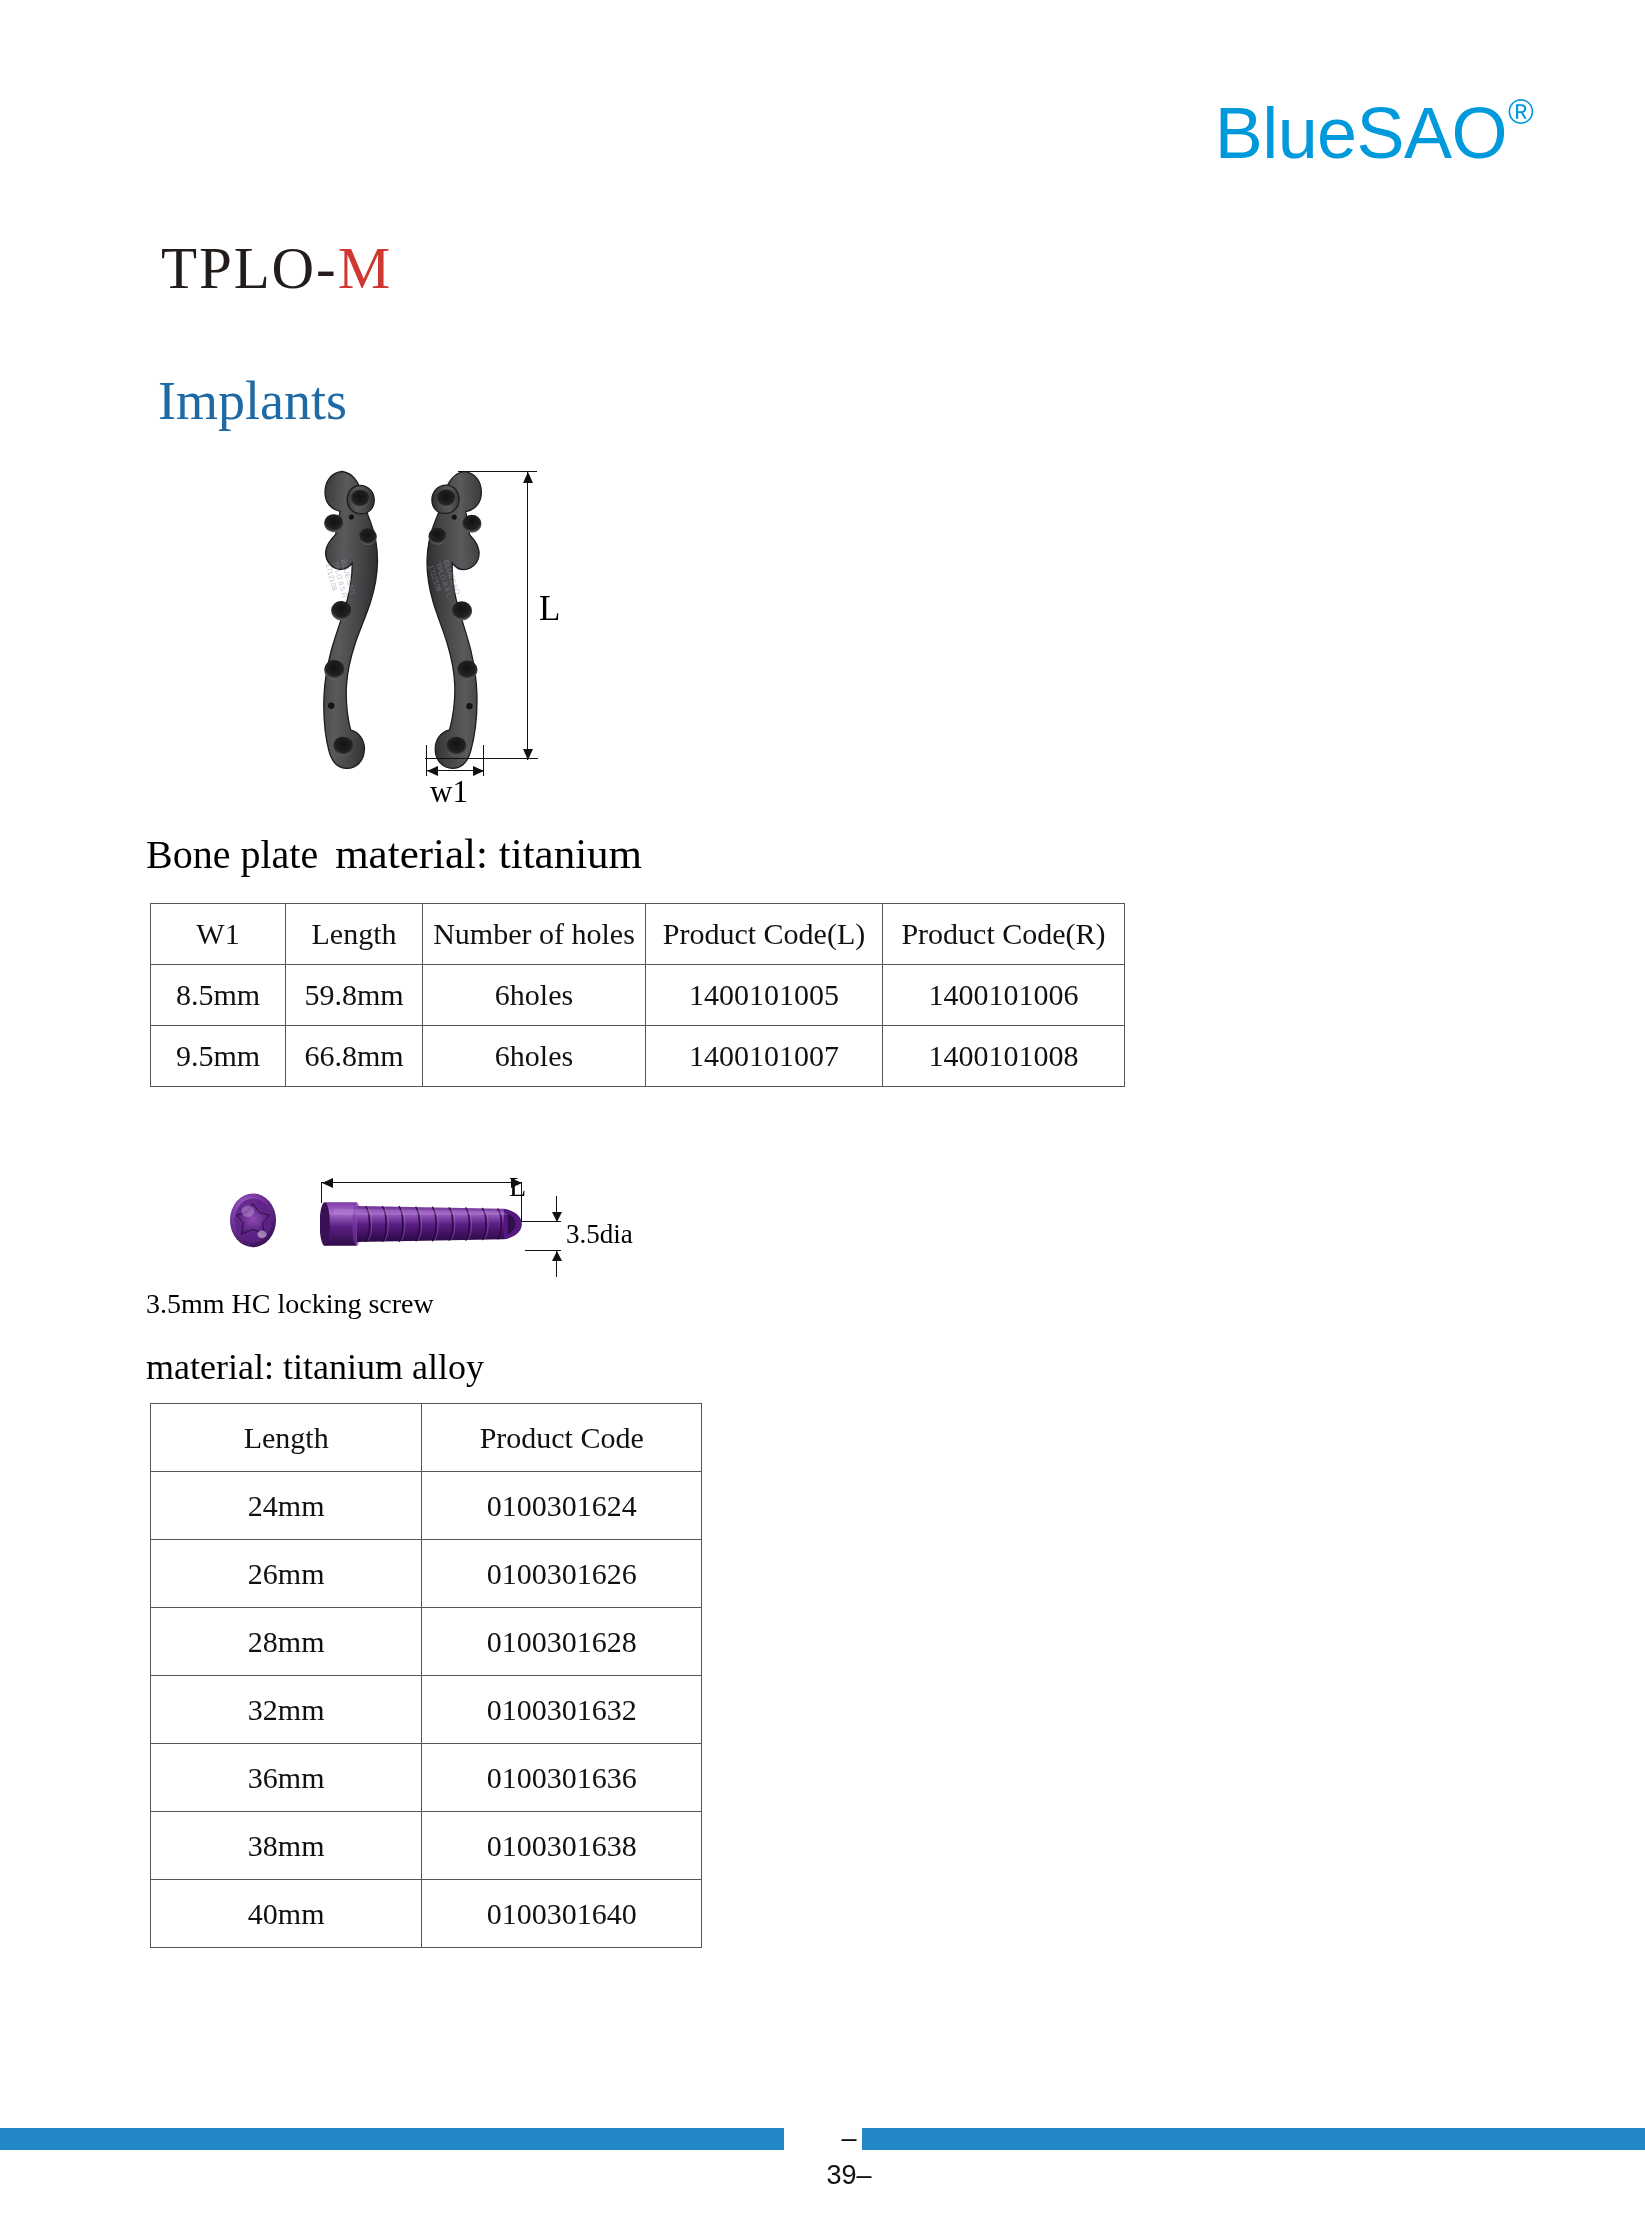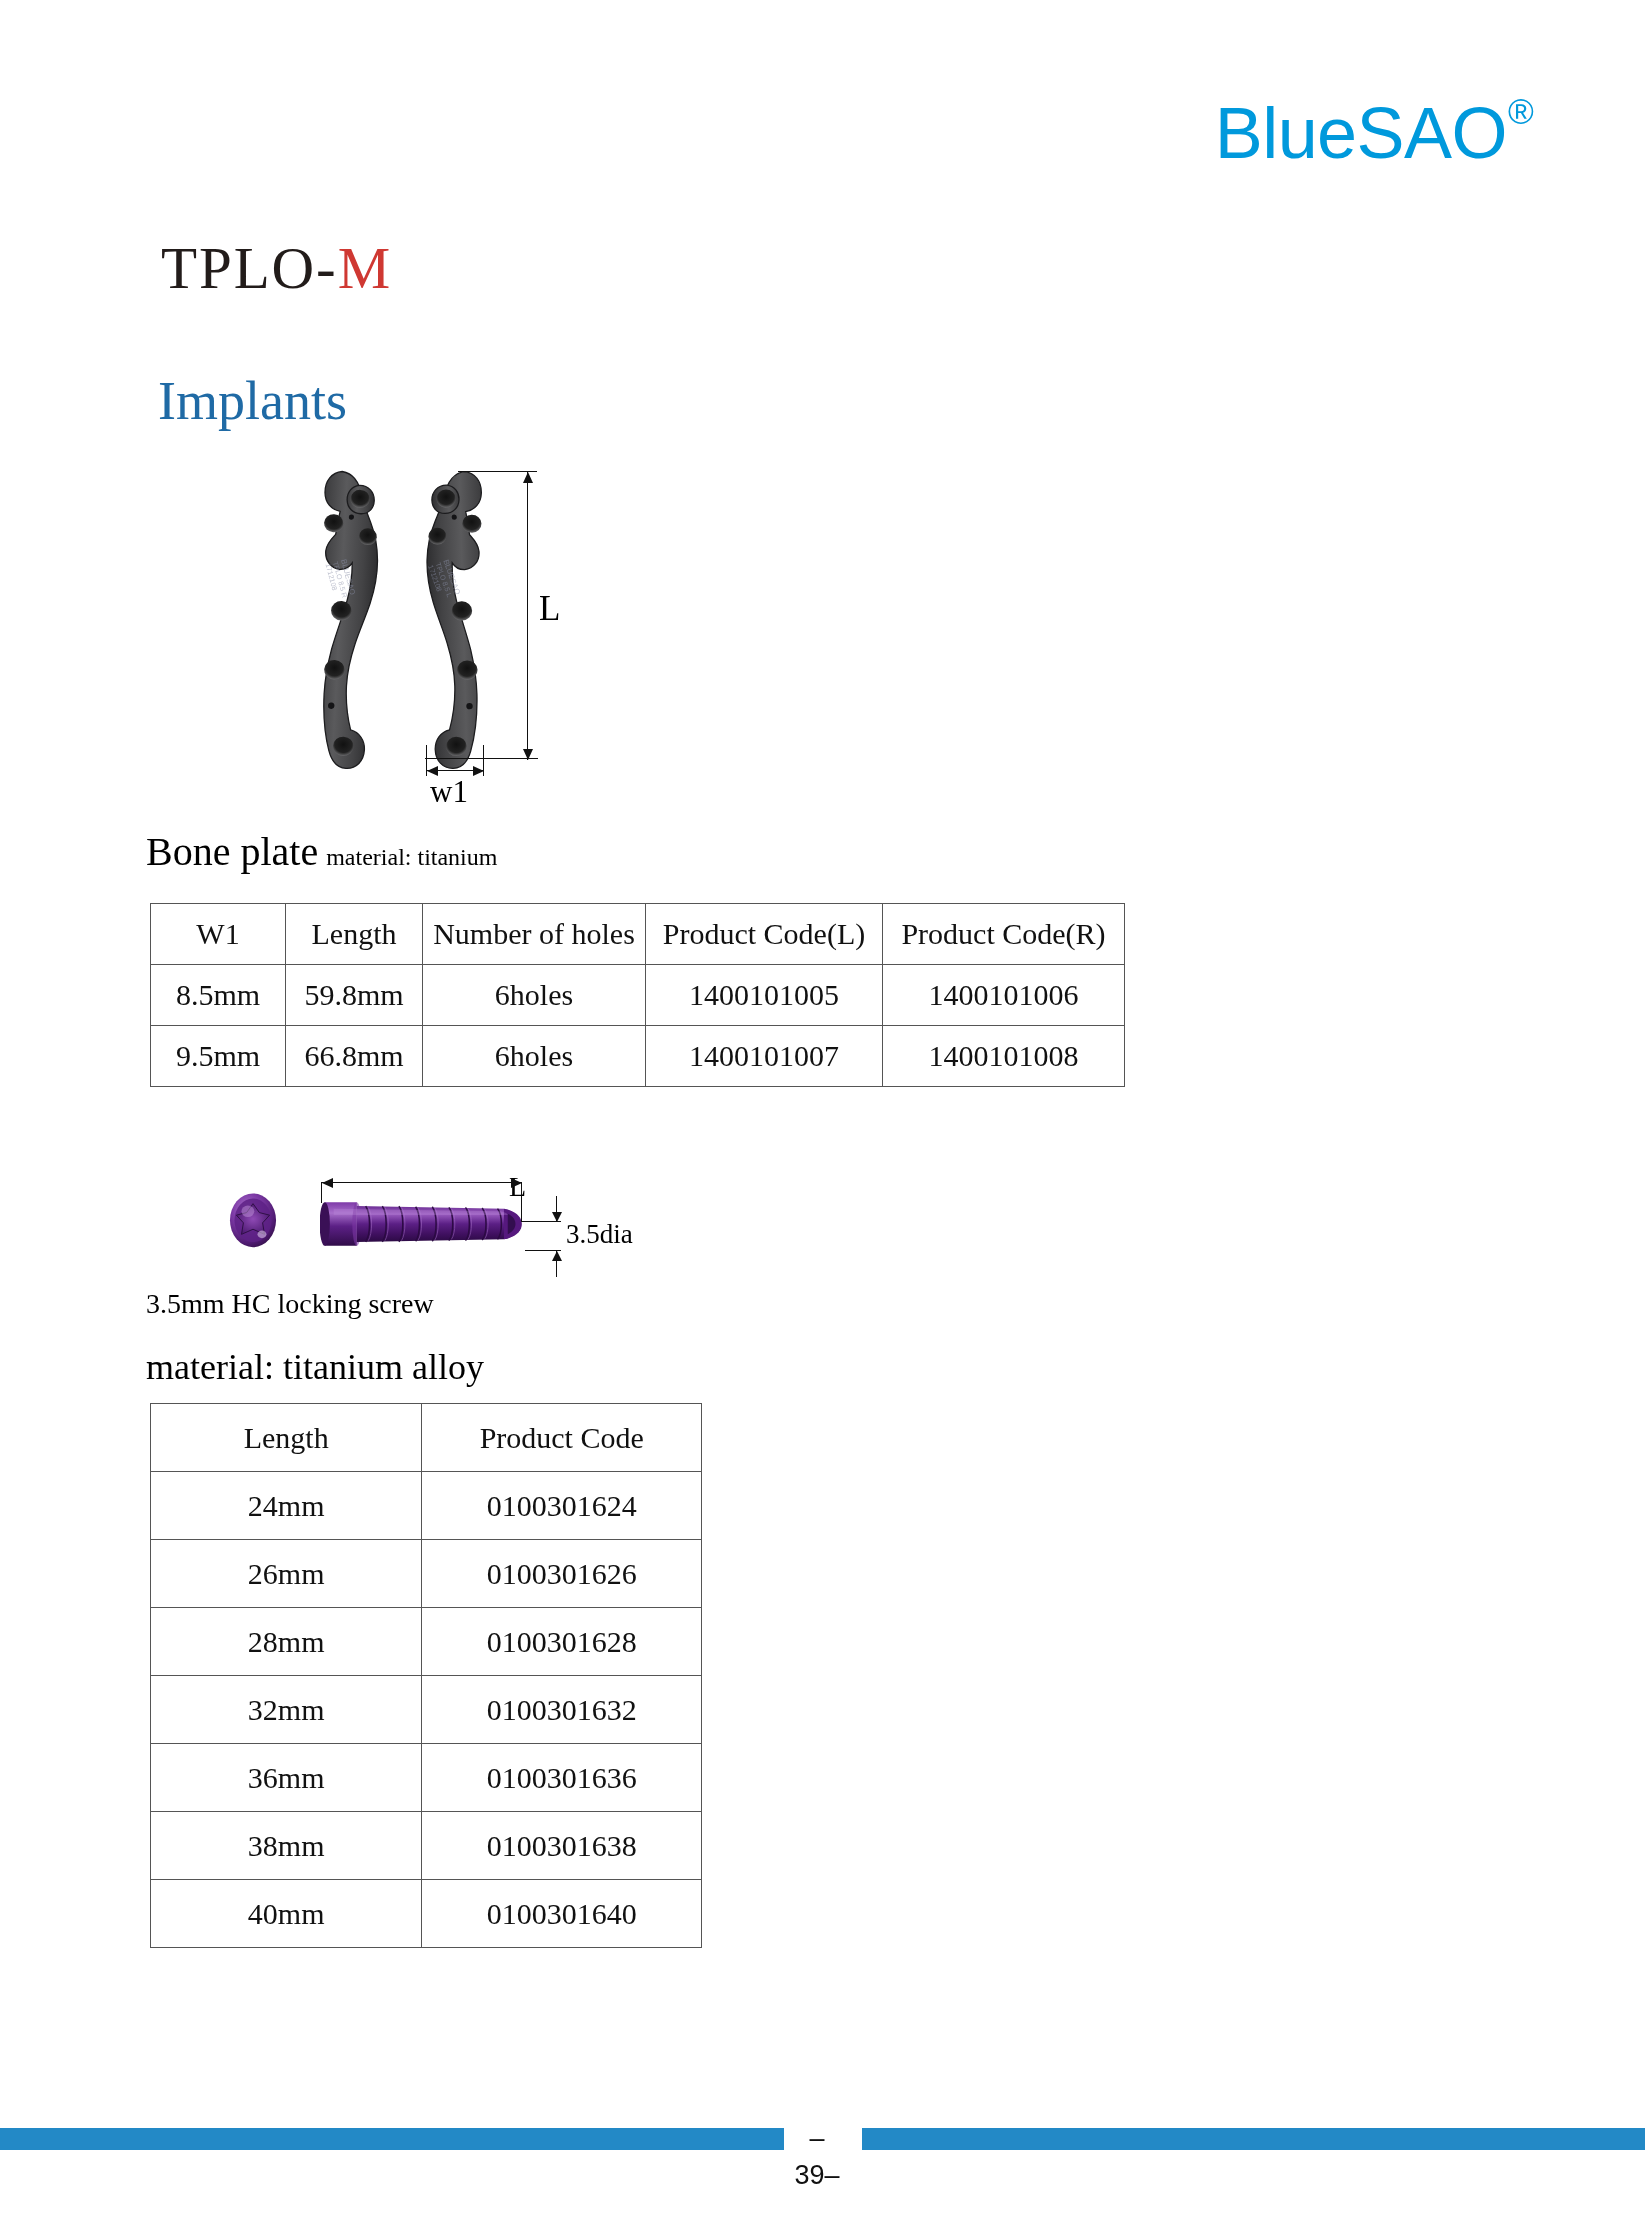--- a/index.html
+++ b/index.html
@@ -161,22 +161,22 @@
 
   
   .sub-head {
     position: absolute;
     left: 146px;
     font-size: 40px;
     line-height: 1;
     white-space: nowrap;
   }
   .sub-head .mat {
-    font-size: 24px;
-    margin-left: 8px;
+    font-size: 43px;
+    margin-left: 17px;
     text-align: center;
   }
   #boneplate-head { top: 832px; }
 
   .screw-head {
     position: absolute;
     left: 146px;
     top: 1290px;
     font-size: 28px;
     line-height: 1;
@@ -339,21 +339,21 @@
   .footer-bar-right {
     position: absolute;
     left: 862px;
     top: 2128px;
     width: 783px;
     height: 22px;
     background: #2389C6;
   }
   .page-number {
     position: absolute;
-    left: 788px;
+    left: 820px;
     top: 2120px;
     width: 58px;
     text-align: center;
     font-family: "Liberation Sans", "DejaVu Sans", sans-serif;
     font-size: 27px;
     line-height: 37px;
     color: #111;
   }
 </style>
 </head>

